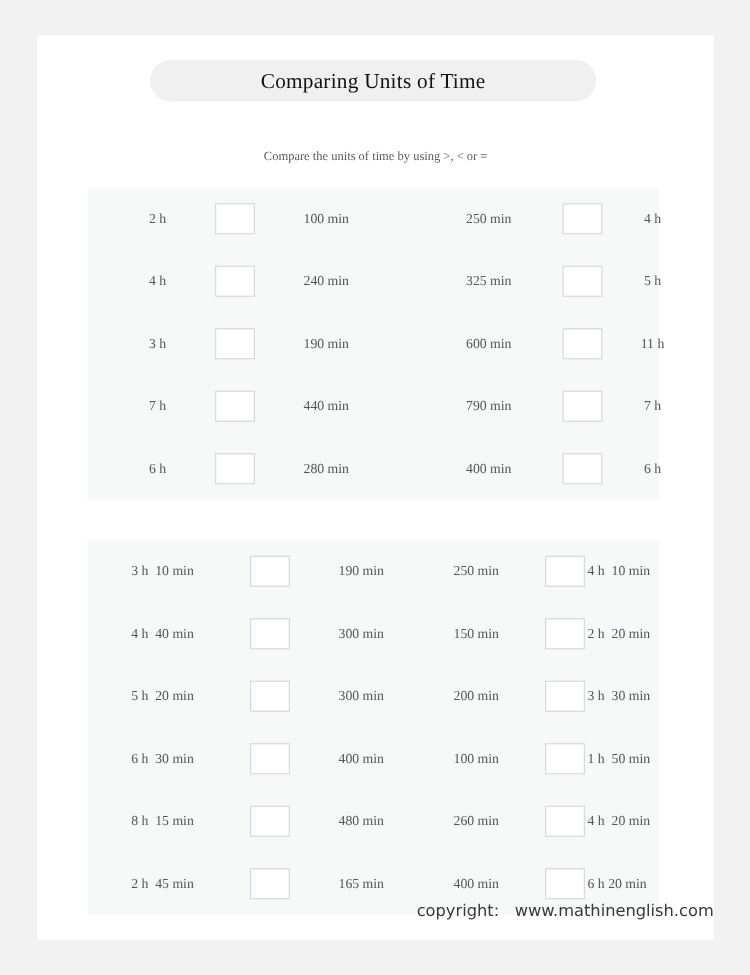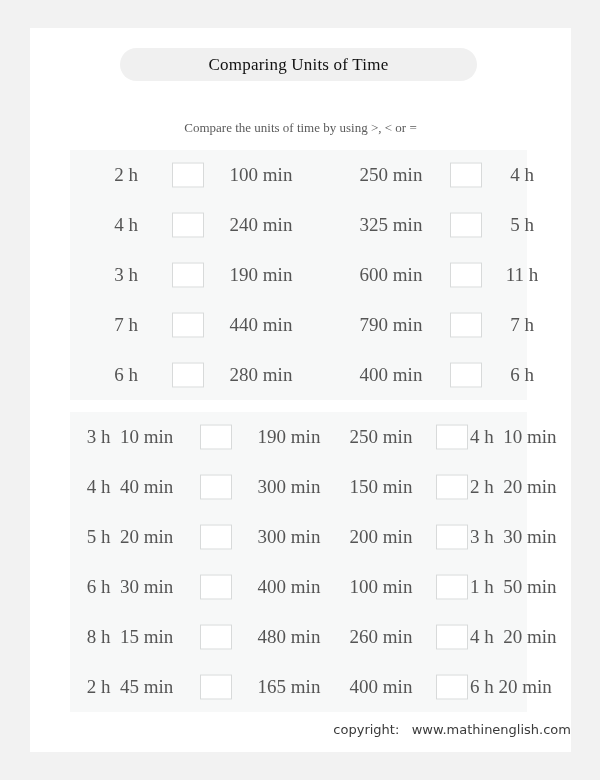--- a/index.html
+++ b/index.html
@@ -69,46 +69,46 @@
   #class-label{ left: 352px; top: 0px; }
   #class-rule { left: 398px; top: 19px; width: 102px; }
 
   
   .instruction {
     position: absolute;
     left: 0;
     top: 92px;
     width: 541px;
     text-align: center;
-    font-size: 13px;
+    font-size: 10px;
     color: #5b5b5b;
   }
 
   
   .panel {
     position: absolute;
     left: 40px;
     width: 457px;
     background: #f7f8f8;
   }
   #panel-1 { top: 122px; height: 250px; }
-  #panel-2 { top: 384px; height: 300px; }
+  #panel-2 { top: 404px; height: 300px; }
 
   .row {
     position: relative;
     width: 100%;
     height: 50px;
   }
   #panel-2 .row { height: 50px; }
 
   .cell {
     position: absolute;
     top: 50%;
     transform: translateY(-50%);
-    font-size: 19px;
+    font-size: 11px;
     color: #555555;
     white-space: pre;
   }
   .ansbox {
     position: absolute;
     top: 50%;
     transform: translateY(-50%);
     width: 32px;
     height: 25px;
     background: #ffffff;

